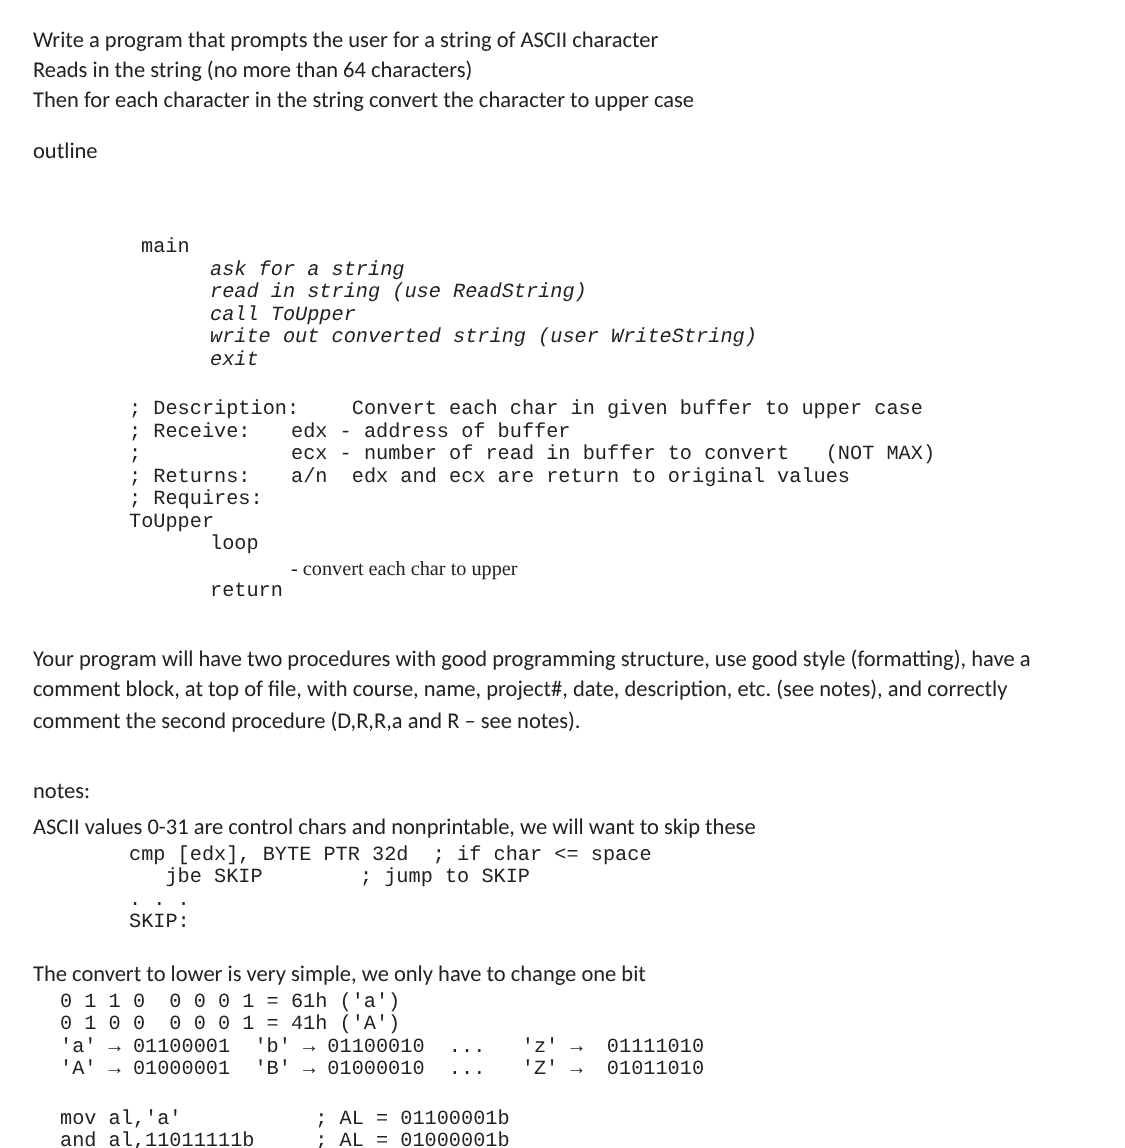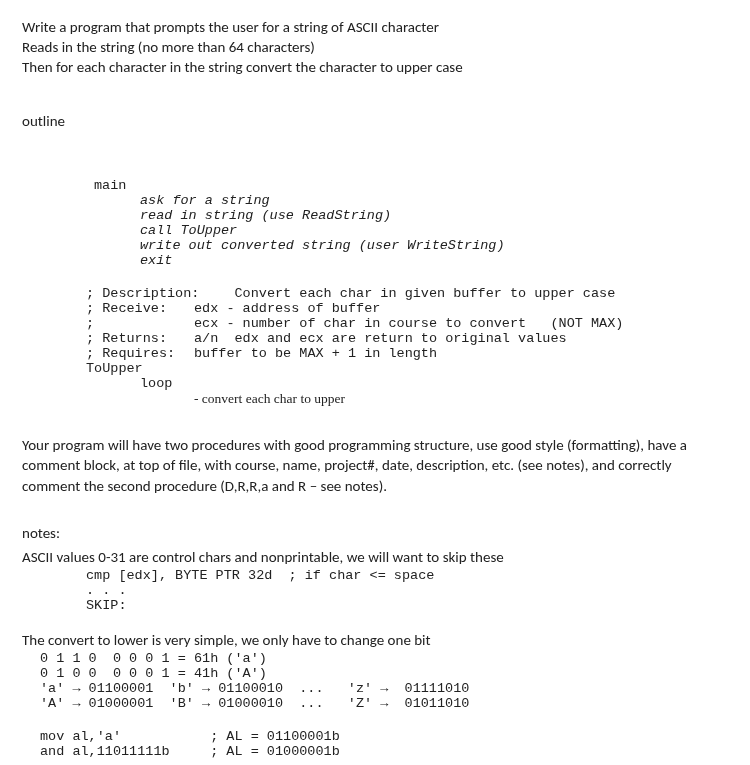--- a/index.html
+++ b/index.html
@@ -12,21 +12,21 @@
       width: 750px;
       box-sizing: border-box;
     }
     .mono {
       font-family: Consolas, "Courier New", monospace;
       font-size: 13.5px;
       white-space: pre;
     }
     .section-heading {
       font-size: 15px;
-      margin-top: 36px;
+      margin-top: 16px;
       margin-bottom: 6px;
     }
     .indent-1 { padding-left: 72px; margin-top: 48px; }
     .indent-2 { padding-left: 118px; font-style: italic; }
     .mt-12 { margin-top: 0; }
     .mt-18 { margin-top: 18px; }
     .mt-28 { margin-top: 28px; }
     p { margin: 0 0 2px 0; }
     .desc-block {
       padding-left: 64px;
@@ -62,42 +62,43 @@
   <div class="desc-row">
     <span class="desc-label">; Description:</span>
     <span>     Convert each char in given buffer to upper case</span>
   </div>
   <div class="desc-row">
     <span class="desc-label">; Receive:</span>
     <span>edx - address of buffer</span>
   </div>
   <div class="desc-row">
     <span class="desc-label">;</span>
-    <span>ecx - number of char in course to convert   (NOT MAX)</span>
+    <span>ecx - number of read in buffer to convert   (NOT MAX)</span>
   </div>
   <div class="desc-row">
     <span class="desc-label">; Returns:</span>
     <span>a/n  edx and ecx are return to original values</span>
   </div>
   <div class="desc-row">
     <span class="desc-label">; Requires:</span>
-    <span>buffer to be MAX + 1 in length</span>
   </div>
   <div class="mono">ToUpper</div>
   <div class="mono" style="padding-left:54px;">loop</div>
   <div class="mono" style="padding-left:108px;font-family:Liberation Serif, serif;">- convert each char to upper</div>
+  <div class="mono" style="padding-left:54px;">return</div>
 </div>
 
 <p class="mt-28" style="line-height:1.35;">Your program will have two procedures with good programming structure, use good style (formatting), have a comment block, at top of file, with course, name, project#, date, description, etc. (see notes), and correctly comment the second procedure (D,R,R,a and R – see notes).</p>
 
 <div class="section-heading mt-28">notes:</div>
 <p>ASCII values 0-31 are control chars and nonprintable, we will want to skip these</p>
 
 <div class="notes-code mt-12">
   <div class="mono">cmp [edx], BYTE PTR 32d  ; if char &lt;= space</div>
+  <div class="mono">   jbe SKIP        ; jump to SKIP</div>
   <div class="mono">. . .</div>
   <div class="mono">SKIP:</div>
 </div>
 
 <p class="mt-18">The convert to lower is very simple, we only have to change one bit</p>
 
 <div class="bit-lines mt-12">
   <div class="mono">0 1 1 0  0 0 0 1 = 61h ('a')</div>
   <div class="mono">0 1 0 0  0 0 0 1 = 41h ('A')</div>
 </div>

